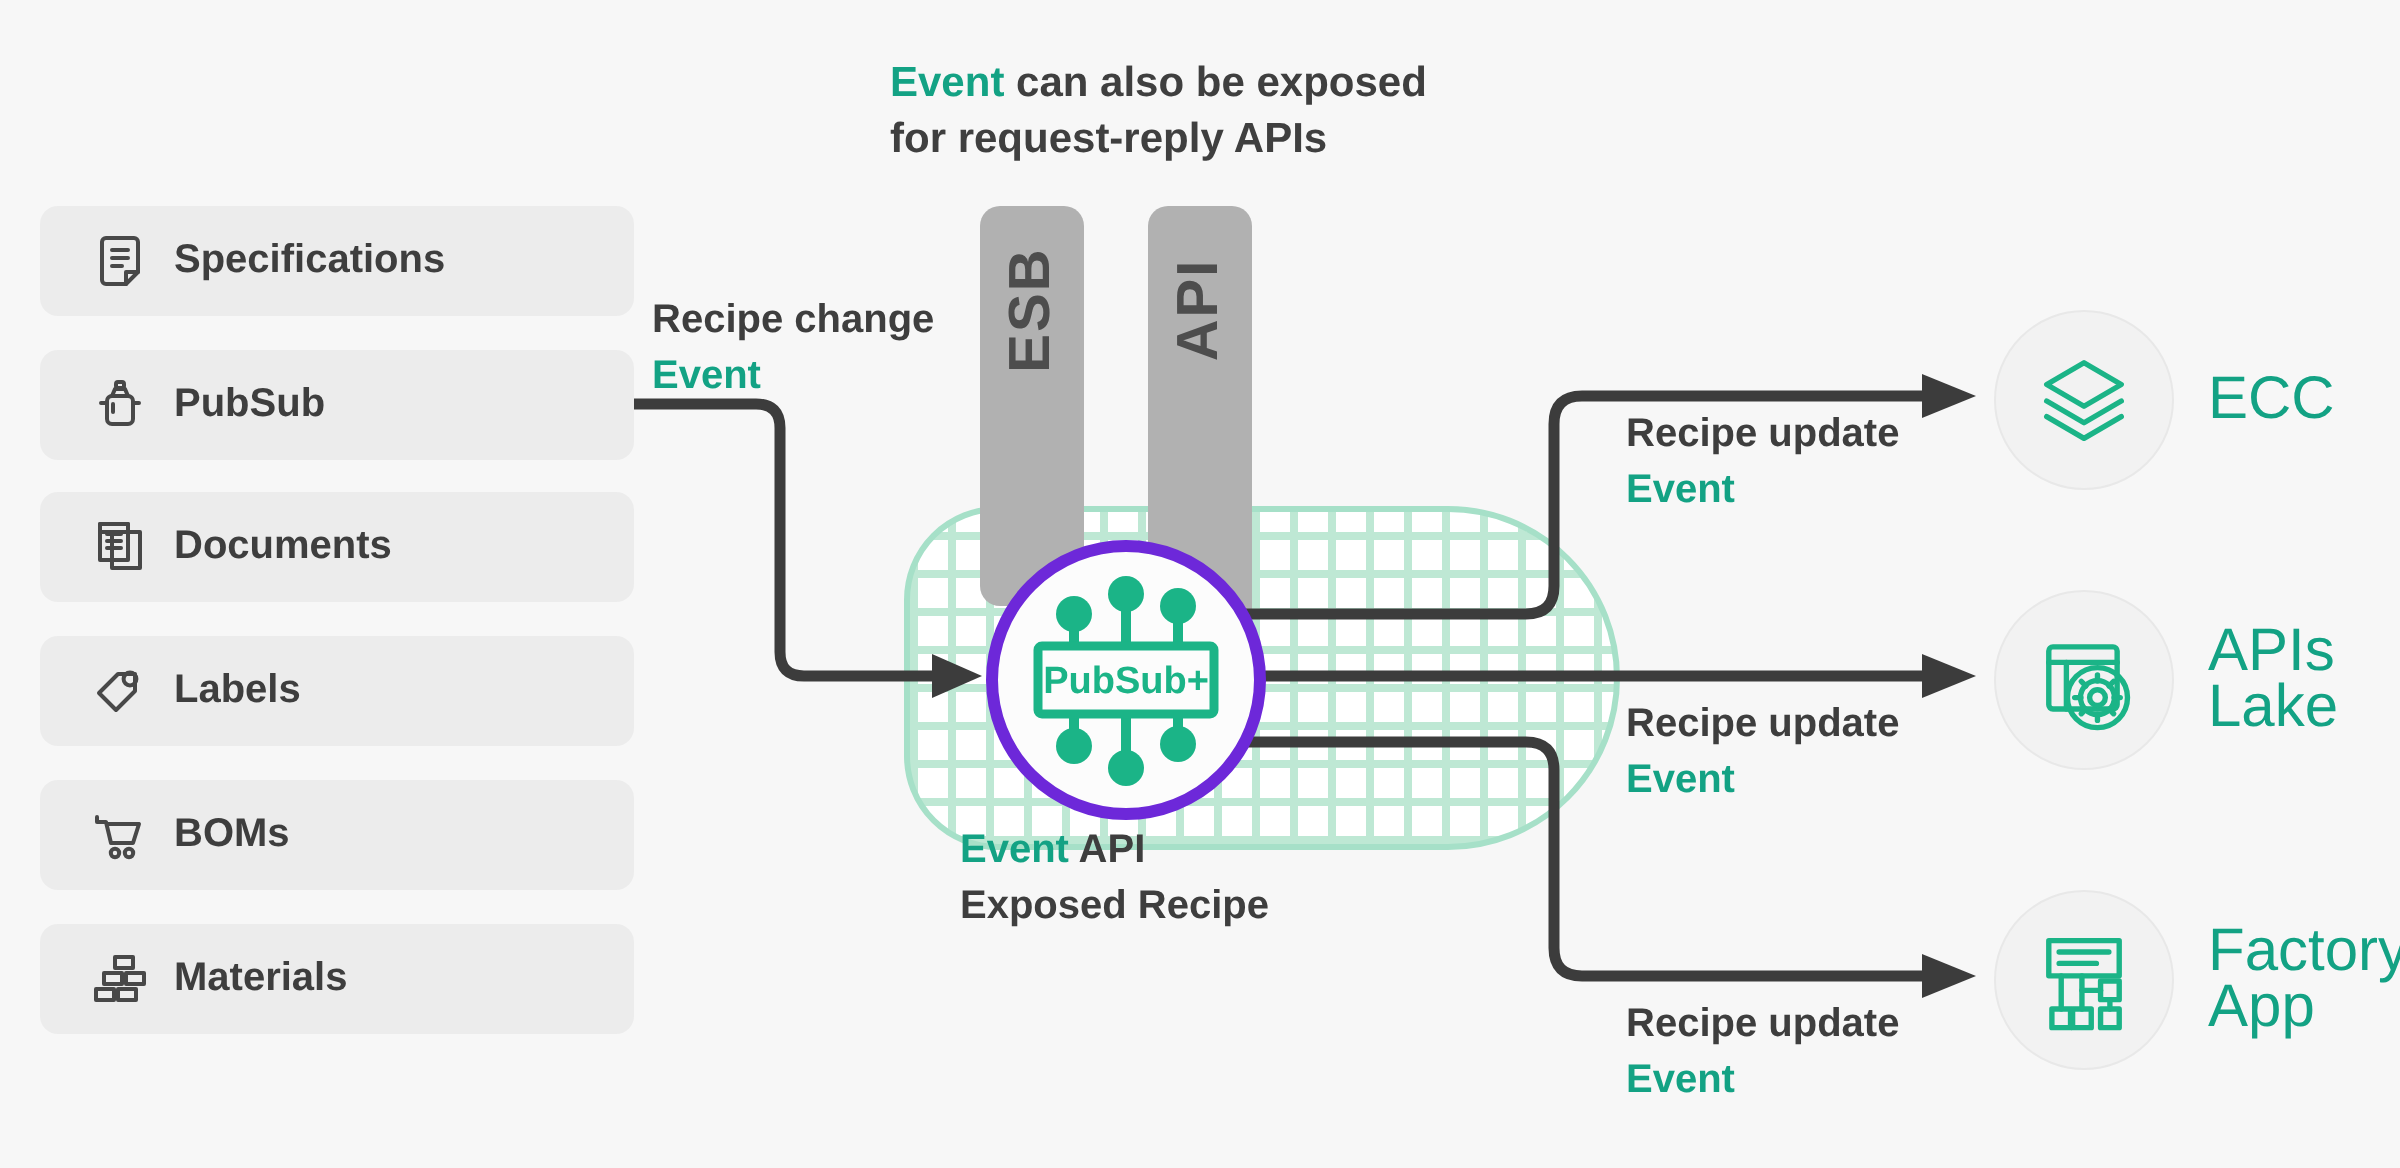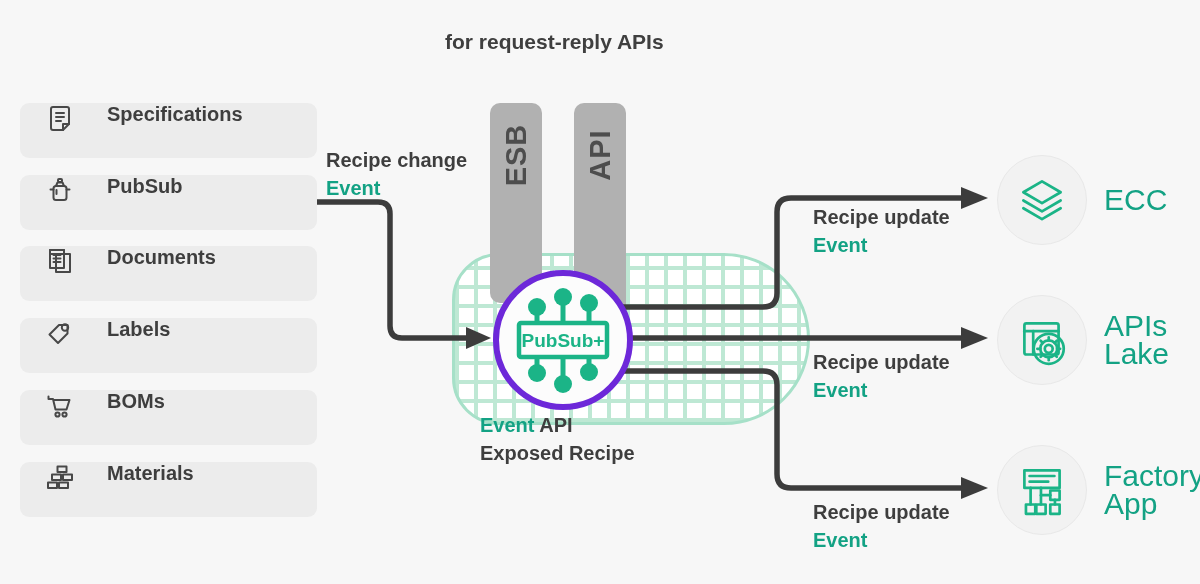--- a/index.html
+++ b/index.html
@@ -8,21 +8,21 @@
     background:#f7f7f7;
     font-family:"Liberation Sans", sans-serif;
   }
   .abs{position:absolute;}
   .green{color:#13a284;}
   
   .note{left:445px;top:28px;font-size:21px;font-weight:bold;color:#3f3f3f;line-height:28px;}
   
   .card{
     left:20px;width:297px;height:55px;background:#ececec;border-radius:9px;
-    display:flex;box-sizing:border-box;padding-left:24px;gap:31px;
+    display:flex;align-items:center;box-sizing:border-box;padding-left:24px;gap:11px;
   }
   .card .lbl{font-size:20px;font-weight:bold;color:#3e3e3e;}
   .src-icon{width:32px;height:32px;flex:0 0 32px;}
   .src-icon *{stroke:#484848;fill:none;stroke-width:2;stroke-linecap:round;stroke-linejoin:round;}
   
   .flow-label{font-size:20px;font-weight:bold;color:#3e3e3e;line-height:28px;z-index:6;}
   
   .grid-zone{
     left:452px;top:253px;width:358px;height:172px;box-sizing:border-box;
     border:3px solid #a6e0c8;border-radius:48px 88px 88px 48px;
@@ -55,20 +55,21 @@
     box-sizing:border-box;display:flex;align-items:center;justify-content:center;z-index:2;
   }
   .tgt-icon{width:58px;height:58px;}
   .tgt-icon *{stroke:#1bb487;fill:none;stroke-width:2.6;stroke-linecap:round;stroke-linejoin:round;}
   .target-label{font-size:30px;font-weight:normal;color:#13a284;line-height:28px;z-index:6;}
 </style>
 </head>
 <body>
 
 <div class="abs note">
+  <div><span class="green">Event</span><span> can also be exposed</span></div>
   <div>for request-reply APIs</div>
 </div>
 
 <div class="abs card" style="top:103px">
   <svg class="src-icon" viewBox="0 0 32 32">
     <path d="M10 4 H23 A2 2 0 0 1 25 6 V21 L19 27 H9 A2 2 0 0 1 7 25 V6 A2 2 0 0 1 9 4 Z"></path>
     <path d="M19 27 V21 H25"></path>
     <path d="M12 10 H20 M12 14 H20 M12 18 H17"></path>
   </svg>
   <span class="lbl">Specifications</span>

